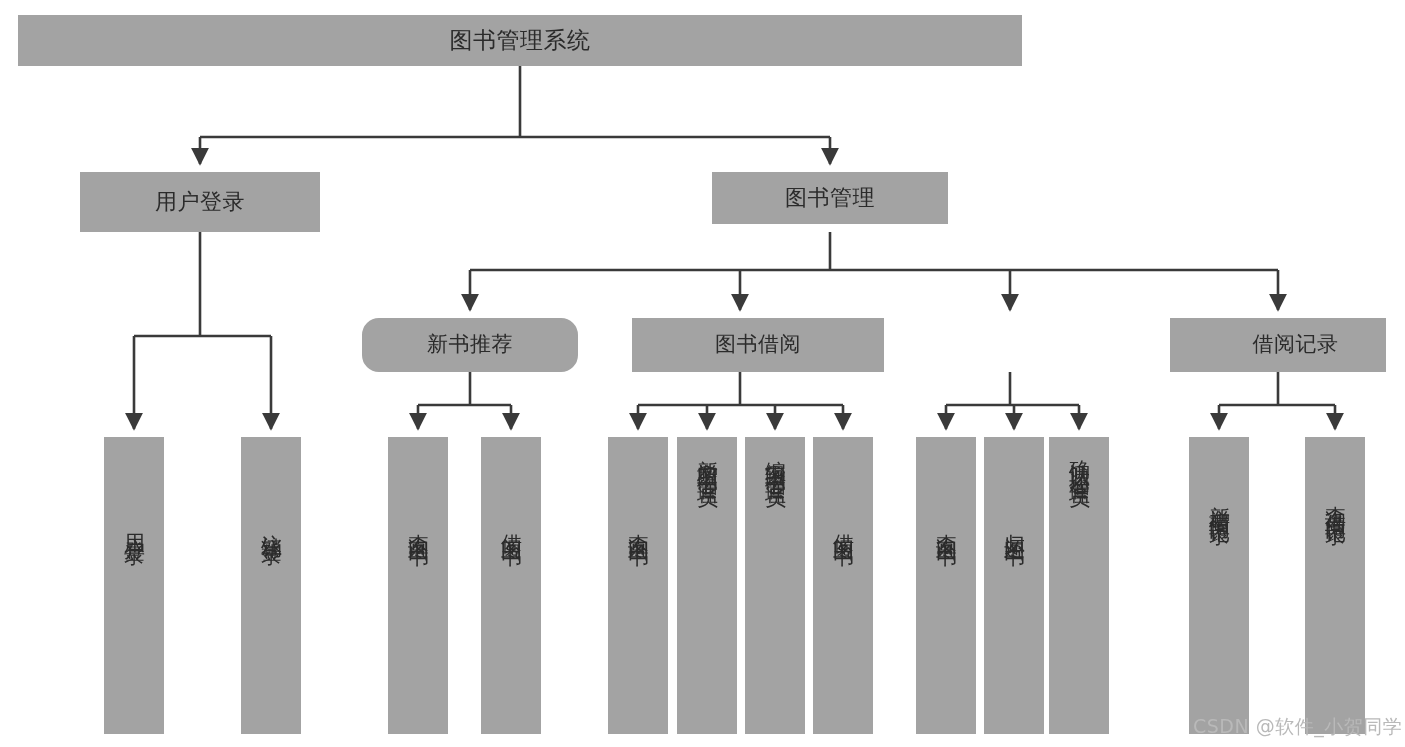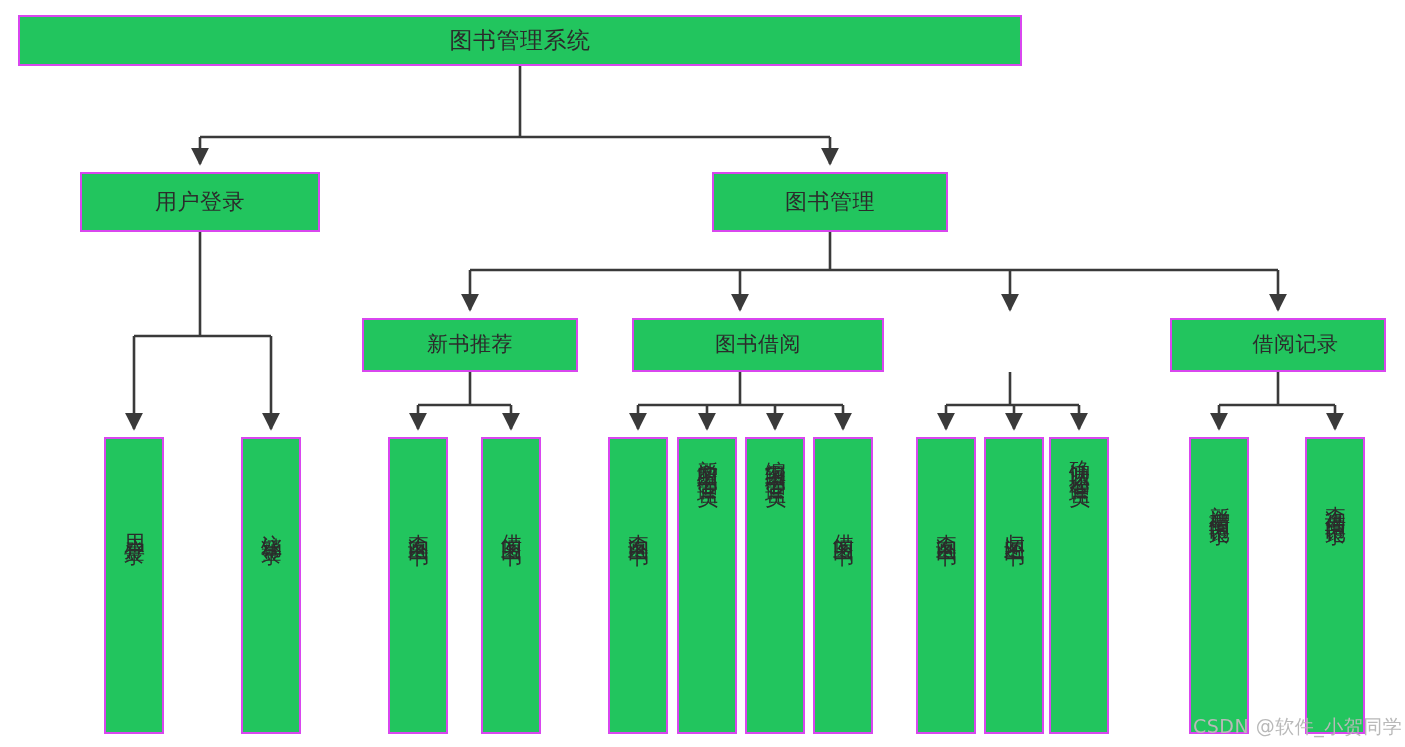--- a/index.html
+++ b/index.html
@@ -21,22 +21,22 @@
     position: absolute;
     left: 0;
     top: 0;
     width: 1405px;
     height: 747px;
     pointer-events: none;
   }
   .node {
     position: absolute;
     box-sizing: border-box;
-    background: #22c55e;
-    border: 2px solid #d946ef;
+    background: #a3a3a3;
+    border: 2px solid #a3a3a3;
     display: flex;
     align-items: center;
     justify-content: center;
     color: #2b2b2b;
   }
   .node .label {
     line-height: 1.02;
     letter-spacing: 0.5px;
     white-space: nowrap;
   }
@@ -133,25 +133,25 @@
   </svg>
 
   <div class="node node-root" style="left:18px; top:15px; width:1004px; height:51px;">
     <span class="label">图书管理系统</span>
   </div>
 
   <div class="node node-l1" style="left:80px; top:172px; width:240px; height:60px;">
     <span class="label">用户登录</span>
   </div>
 
-  <div class="node node-l1" style="left:712px; top:172px; width:236px; height:60px;">
+  <div class="node node-l1" style="left:712px; top:172px; width:236px; height:52px;">
     <span class="label">图书管理</span>
   </div>
 
-  <div class="node node-l2" style="left:362px; top:318px; width:216px; height:54px;">
+  <div class="node node-l2" style="left:362px; top:318px; width:216px; height:54px;border-radius:17px;">
     <span class="label">新书推荐</span>
   </div>
 
   <div class="node node-l2" style="left:632px; top:318px; width:252px; height:54px;">
     <span class="label">图书借阅</span>
   </div>
 
 
   <div class="node node-l2" style="left:1170px; top:318px; width:216px; height:54px;padding-left:35px;">
     <span class="label">借阅记录</span>

